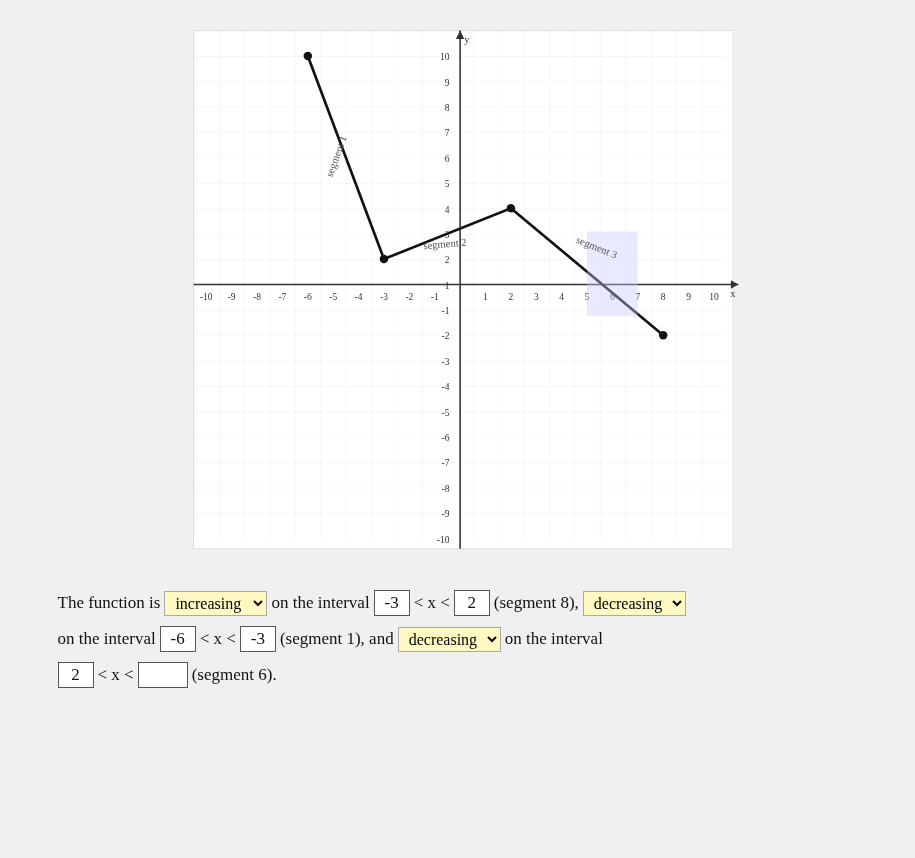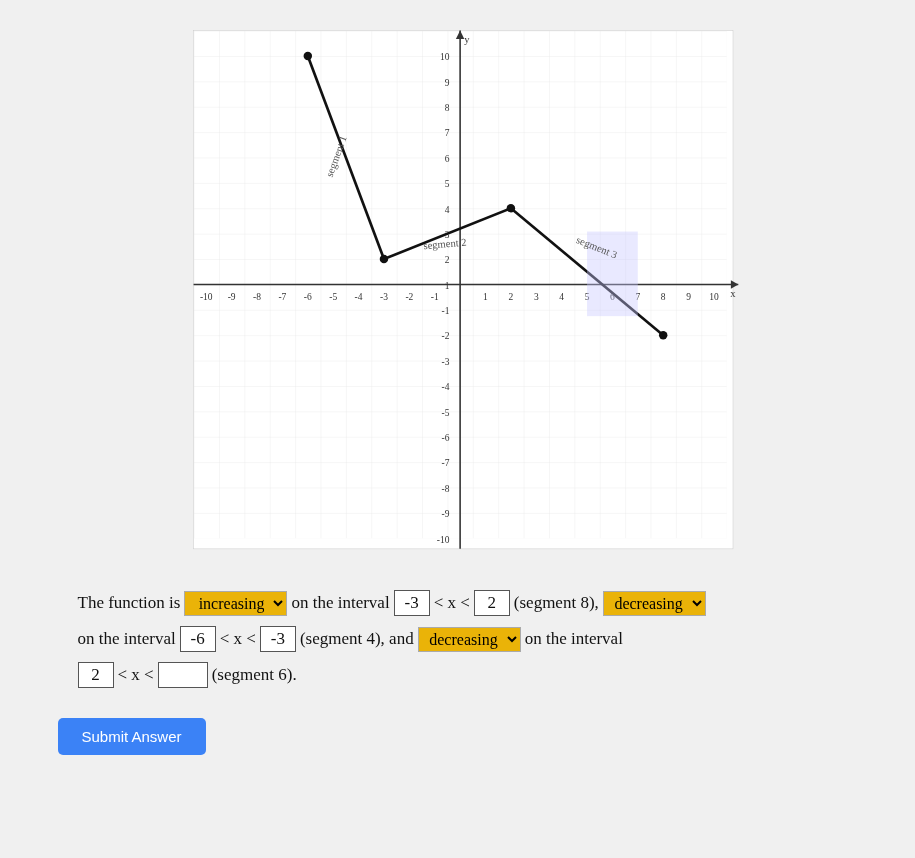--- a/index.html
+++ b/index.html
@@ -50,21 +50,20 @@
 
     .answer-line {
       font-size: 17px;
       color: #111;
       display: flex;
       flex-wrap: wrap;
       align-items: center;
       gap: 4px;
       margin-bottom: 10px;
       font-family: 'Times New Roman', Times, serif;
-      margin-left: 20px;
     }
 
     .answer-text {
       font-size: 17px;
     }
 
     .answer-box {
       border: 1px solid #555;
       padding: 2px 8px;
       min-width: 36px;
@@ -81,26 +80,25 @@
       text-align: center;
       background: white;
       font-size: 17px;
       font-family: 'Times New Roman', Times, serif;
       outline: none;
     }
 
     .answer-select {
       border: 1px solid #aaa;
       padding: 2px 6px;
-      background: #eab308;
+      background: #fef9c3;
       font-size: 16px;
       font-family: 'Times New Roman', Times, serif;
       cursor: pointer;
       appearance: auto;
-      text-align: right;
     }
 
     .math-symbol {
       font-size: 17px;
     }
 
     .submit-btn {
       margin-top: 20px;
       background: #3b82f6;
       color: white;
@@ -224,33 +222,32 @@
         <option>increasing</option>
       </select>
     </div>
 
     
     <div class="answer-line">
       <span class="answer-text">on the interval</span>
       <span class="answer-box">-6</span>
       <span class="math-symbol">&lt; x &lt;</span>
       <span class="answer-box">-3</span>
-      <span class="answer-text">(segment 4), and</span>
+      <span class="answer-text">(segment 1), and</span>
       <select class="answer-select">
         <option>decreasing</option>
         <option>increasing</option>
       </select>
       <span class="answer-text">on the interval</span>
     </div>
 
     
     <div class="answer-line">
       <span class="answer-box">2</span>
       <span class="math-symbol">&lt; x &lt;</span>
       <input class="answer-input" type="text" value="" style="">
       <span class="answer-text">(segment 6).</span>
     </div>
 
     
-    <button class="submit-btn">Submit Answer</button>
   </div>
 
 </div>
 
 </body></html>

